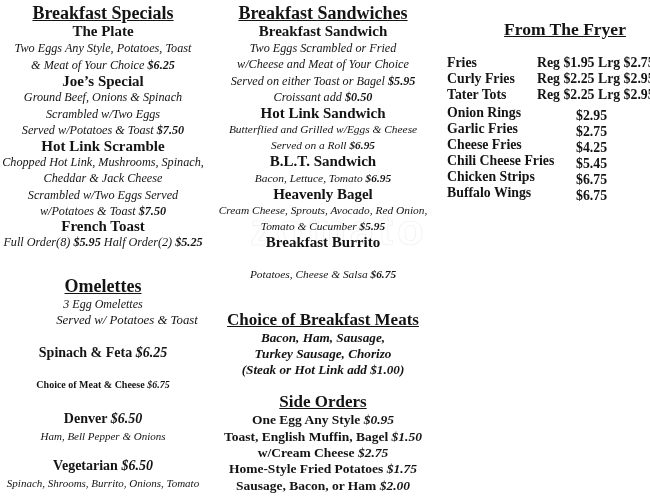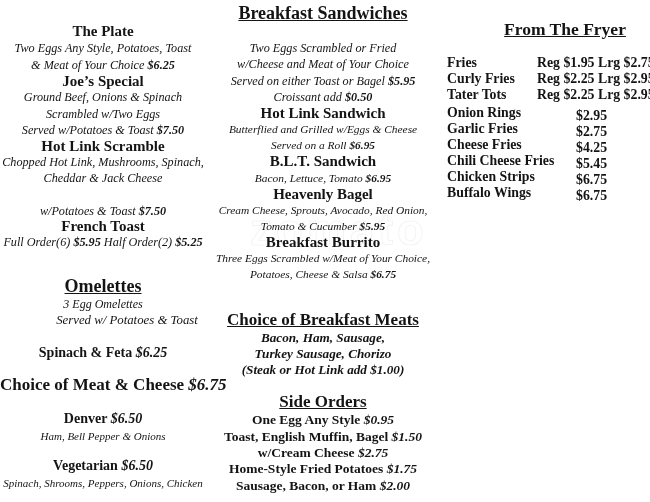--- a/index.html
+++ b/index.html
@@ -20,63 +20,65 @@
   .fry-row { position: absolute; left: 0; font-weight: bold; font-size: 13.8px; line-height: 16px; white-space: nowrap; width: 200px; }
   .fry-name { position: absolute; left: 0; }
   .fry-price { position: absolute; }
 </style>
 </head>
 <body>
 
 <div class="watermark">zomato</div>
 
 <div class="col" style="left:0; top:0; width:206px; height:270px;">
+  <div class="line h" style="top:3px;">Breakfast Specials</div>
   <div class="line t" style="top:23px;">The Plate</div>
   <div class="line d" style="top:40px;">Two Eggs Any Style, Potatoes, Toast</div>
   <div class="line d" style="top:57px;"><span>&amp; Meat of Your Choice</span> <span class="p">$6.25</span></div>
   <div class="line t" style="top:73px;">Joe’s Special</div>
   <div class="line d" style="top:89px;">Ground Beef, Onions &amp; Spinach</div>
   <div class="line d" style="top:106px;font-family:Liberation Serif, serif;">Scrambled w/Two Eggs</div>
   <div class="line d" style="top:122px;"><span>Served w/Potatoes &amp; Toast</span> <span class="p">$7.50</span></div>
   <div class="line t" style="top:138px;">Hot Link Scramble</div>
   <div class="line d" style="top:154px;">Chopped Hot Link, Mushrooms, Spinach,</div>
   <div class="line d" style="top:170px;">Cheddar &amp; Jack Cheese</div>
+  <div class="line d" style="top:187px;">Scrambled w/Two Eggs Served</div>
   <div class="line d" style="top:203px;"><span>w/Potatoes &amp; Toast</span> <span class="p">$7.50</span></div>
   <div class="line t" style="top:218px;">French Toast</div>
-  <div class="line d" style="top:234px;"><span>Full Order(6)</span> <span class="p">$5.95</span> <span>Half Order(2)</span> <span class="p">$5.25</span></div>
+  <div class="line d" style="top:234px;"><span>Full Order(8)</span> <span class="p">$5.95</span> <span>Half Order(2)</span> <span class="p">$5.25</span></div>
 </div>
 
 <div class="col" style="left:0; top:270px; width:206px; height:232px;">
   <div class="line h" style="top:6px;">Omelettes</div>
   <div class="line d" style="top:26px; font-size:12px;">3 Egg Omelettes</div>
   <div class="line d" style="top:42px; font-size:12.8px;margin-left:48px;">Served w/ Potatoes &amp; Toast</div>
   <div class="line t" style="top:75px; font-size:14px;"><span>Spinach &amp; Feta</span> <span class="p">$6.25</span></div>
-  <div class="line t" style="top:107px; font-size:17px;"><span>Choice of Meat &amp; Cheese</span> <span class="p">$6.75</span></div>
+  <div class="line t" style="top:107px; font-size:10px;"><span>Choice of Meat &amp; Cheese</span> <span class="p">$6.75</span></div>
   <div class="line t" style="top:141px; font-size:14px;"><span>Denver</span> <span class="p">$6.50</span></div>
   <div class="line d" style="top:158px; font-size:11px;">Ham, Bell Pepper &amp; Onions</div>
   <div class="line t" style="top:188px; font-size:14px;"><span>Vegetarian</span> <span class="p">$6.50</span></div>
-  <div class="line d" style="top:205px; font-size:11px;">Spinach, Shrooms, Peppers, Onions, Chicken</div>
+  <div class="line d" style="top:205px; font-size:11px;">Spinach, Shrooms, Burrito, Onions, Tomato</div>
 </div>
 
 <div class="col" style="left:208px; top:0; width:230px; height:290px;">
   <div class="line h" style="top:3px;">Breakfast Sandwiches</div>
+  <div class="line t" style="top:23px;">Breakfast Sandwich</div>
   <div class="line d" style="top:40px;">Two Eggs Scrambled or Fried</div>
   <div class="line d" style="top:56px;">w/Cheese and Meat of Your Choice</div>
   <div class="line d" style="top:73px;"><span>Served on either Toast or Bagel</span> <span class="p">$5.95</span></div>
   <div class="line d" style="top:89px;"><span>Croissant add</span> <span class="p">$0.50</span></div>
   <div class="line d" style="top:121px; font-size:11.4px;">Butterflied and Grilled w/Eggs &amp; Cheese</div>
   <div class="line t" style="top:105px;">Hot Link Sandwich</div>
   <div class="line d" style="top:137px; font-size:11.4px;"><span>Served on a Roll</span> <span class="p">$6.95</span></div>
   <div class="line t" style="top:153px;">B.L.T. Sandwich</div>
   <div class="line d" style="top:170px; font-size:11.4px;"><span>Bacon, Lettuce, Tomato</span> <span class="p">$6.95</span></div>
   <div class="line t" style="top:186px;">Heavenly Bagel</div>
   <div class="line d" style="top:202px; font-size:11.4px;">Cream Cheese, Sprouts, Avocado, Red Onion,</div>
   <div class="line d" style="top:218px; font-size:11.4px;"><span>Tomato &amp; Cucumber</span> <span class="p">$5.95</span></div>
   <div class="line t" style="top:234px;">Breakfast Burrito</div>
-  <div class="line d" style="top:250px; font-size:11.4px;">Three Eggs Scrambled w/Meat of Your Choice,</div>
   <div class="line d" style="top:266px; font-size:11.4px;"><span>Potatoes, Cheese &amp; Salsa</span> <span class="p">$6.75</span></div>
 </div>
 
 <div class="col" style="left:208px; top:300px; width:230px; height:85px;">
   <div class="line h" style="top:10px; font-size:17px;">Choice of Breakfast Meats</div>
   <div class="line bi" style="top:30px;">Bacon, Ham, Sausage,</div>
   <div class="line bi" style="top:46px;">Turkey Sausage, Chorizo</div>
   <div class="line bi" style="top:62px;">(Steak or Hot Link add $1.00)</div>
 </div>
 

